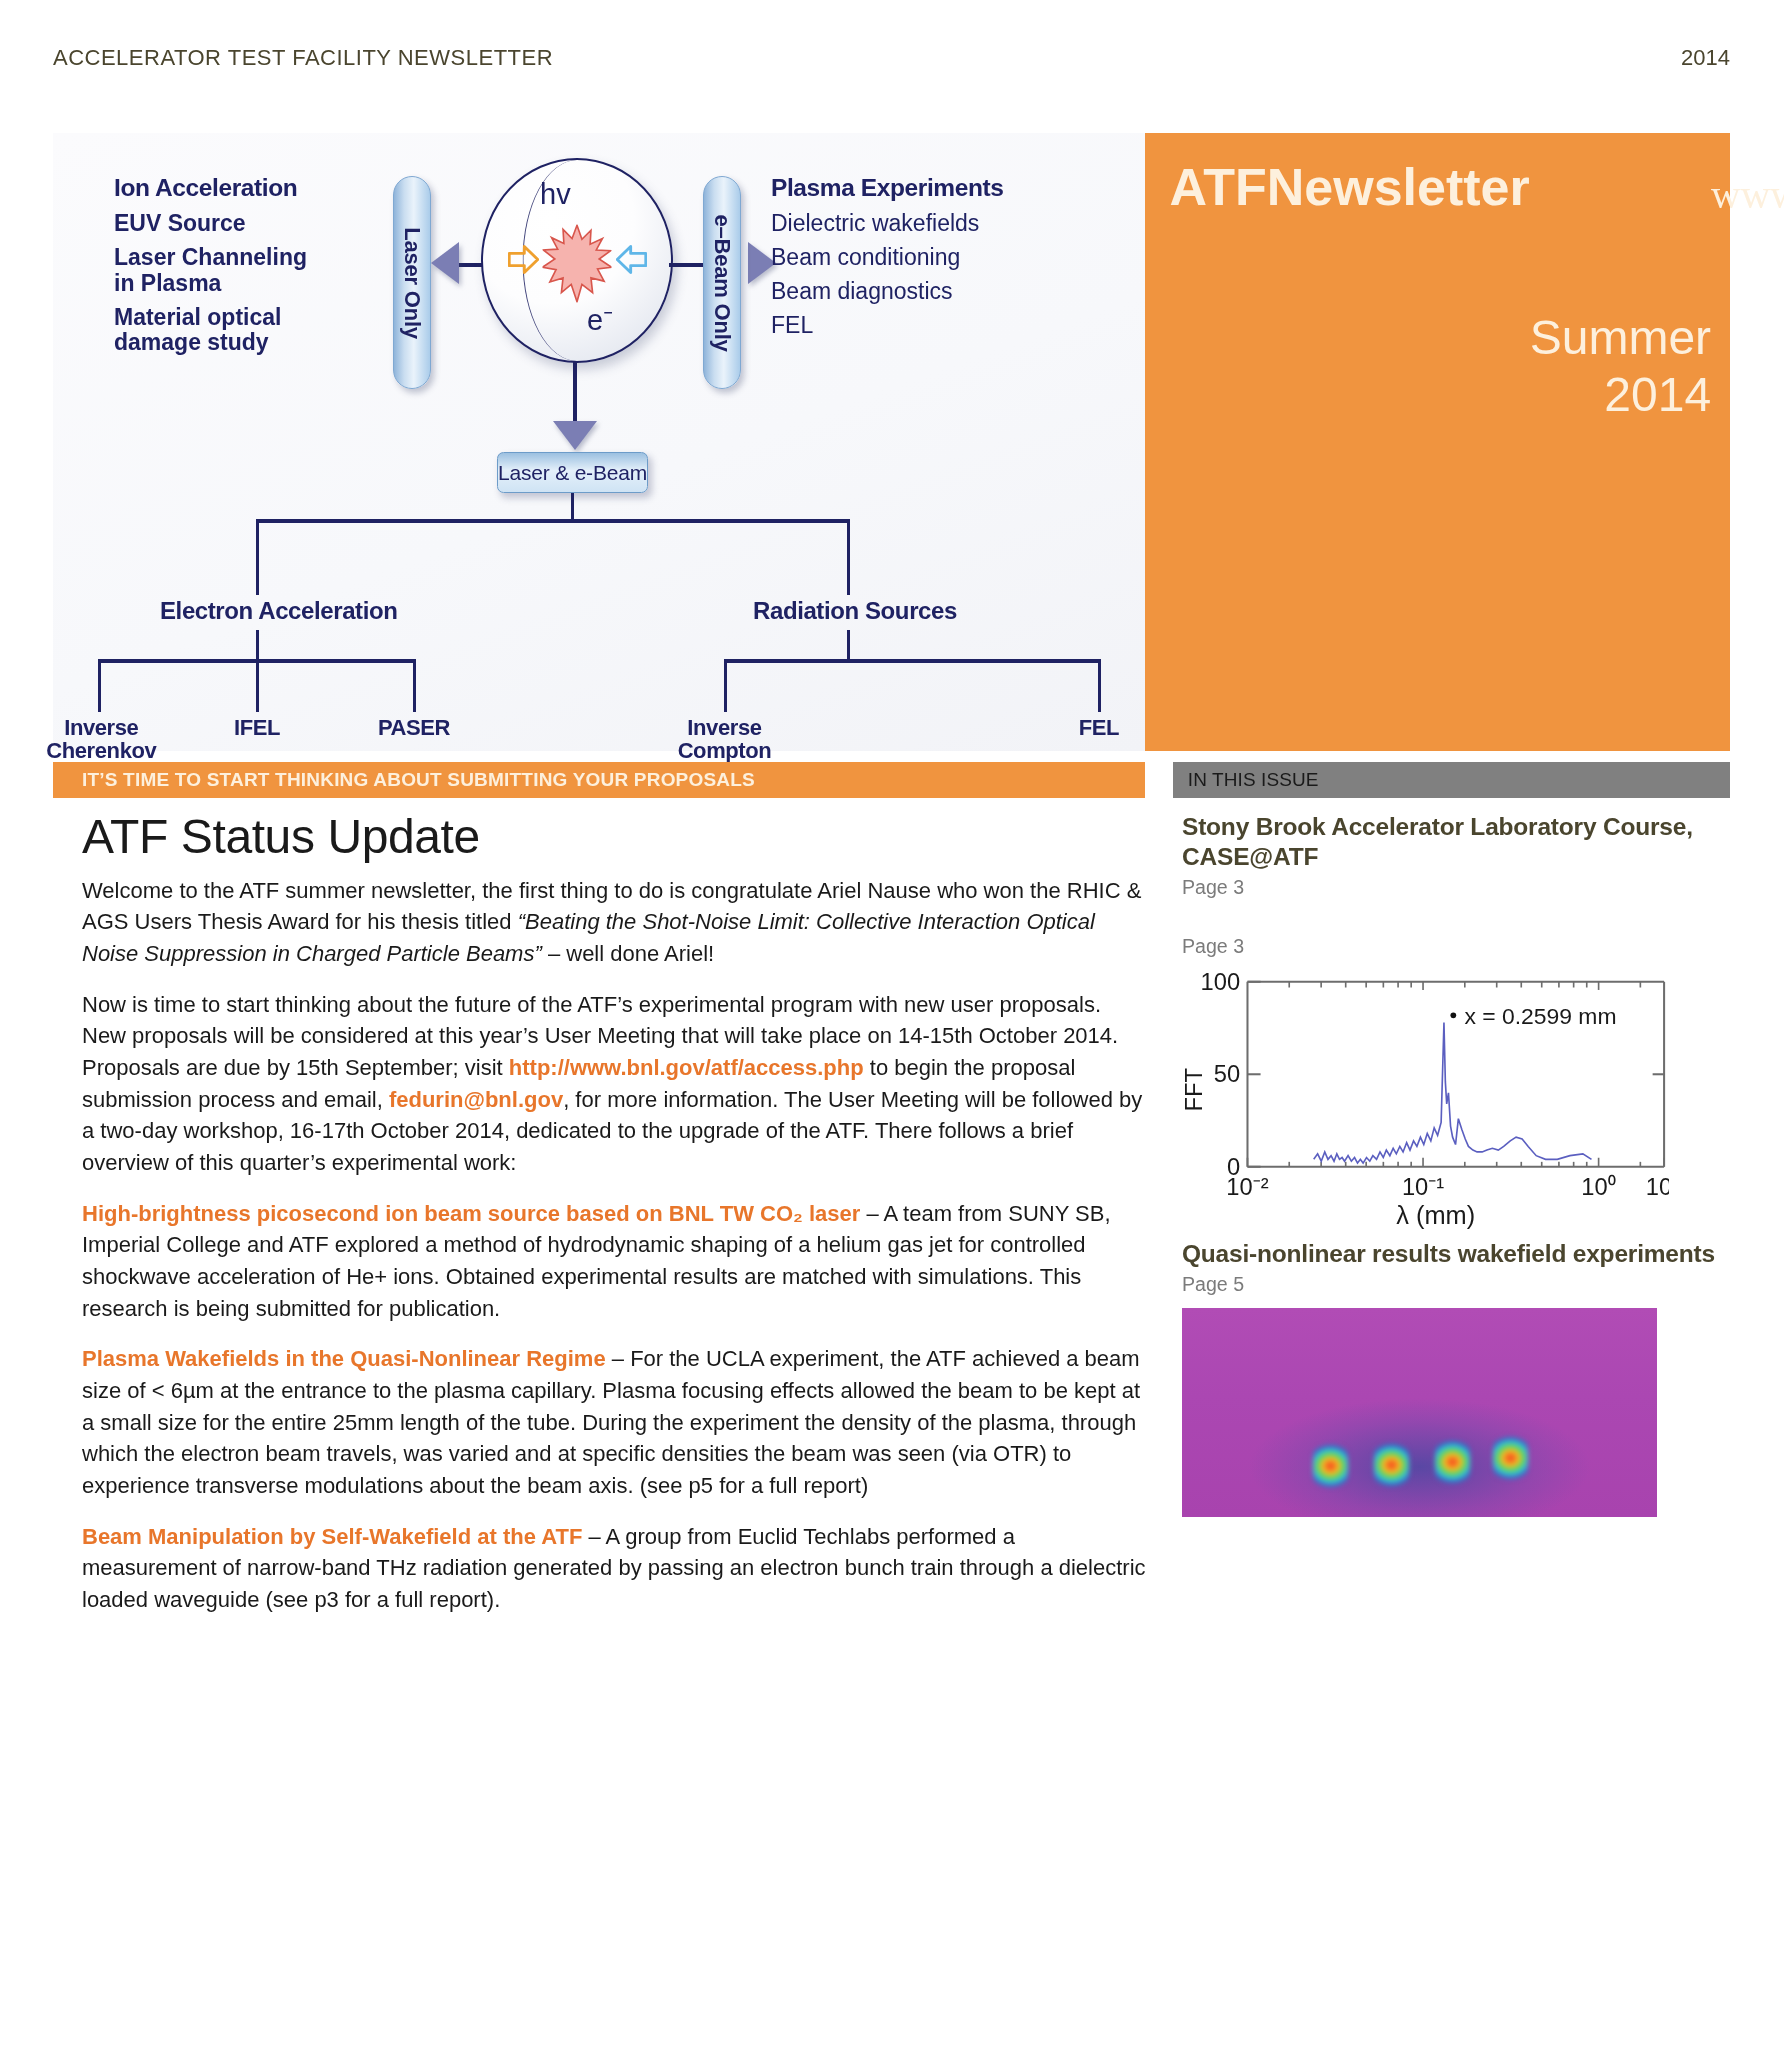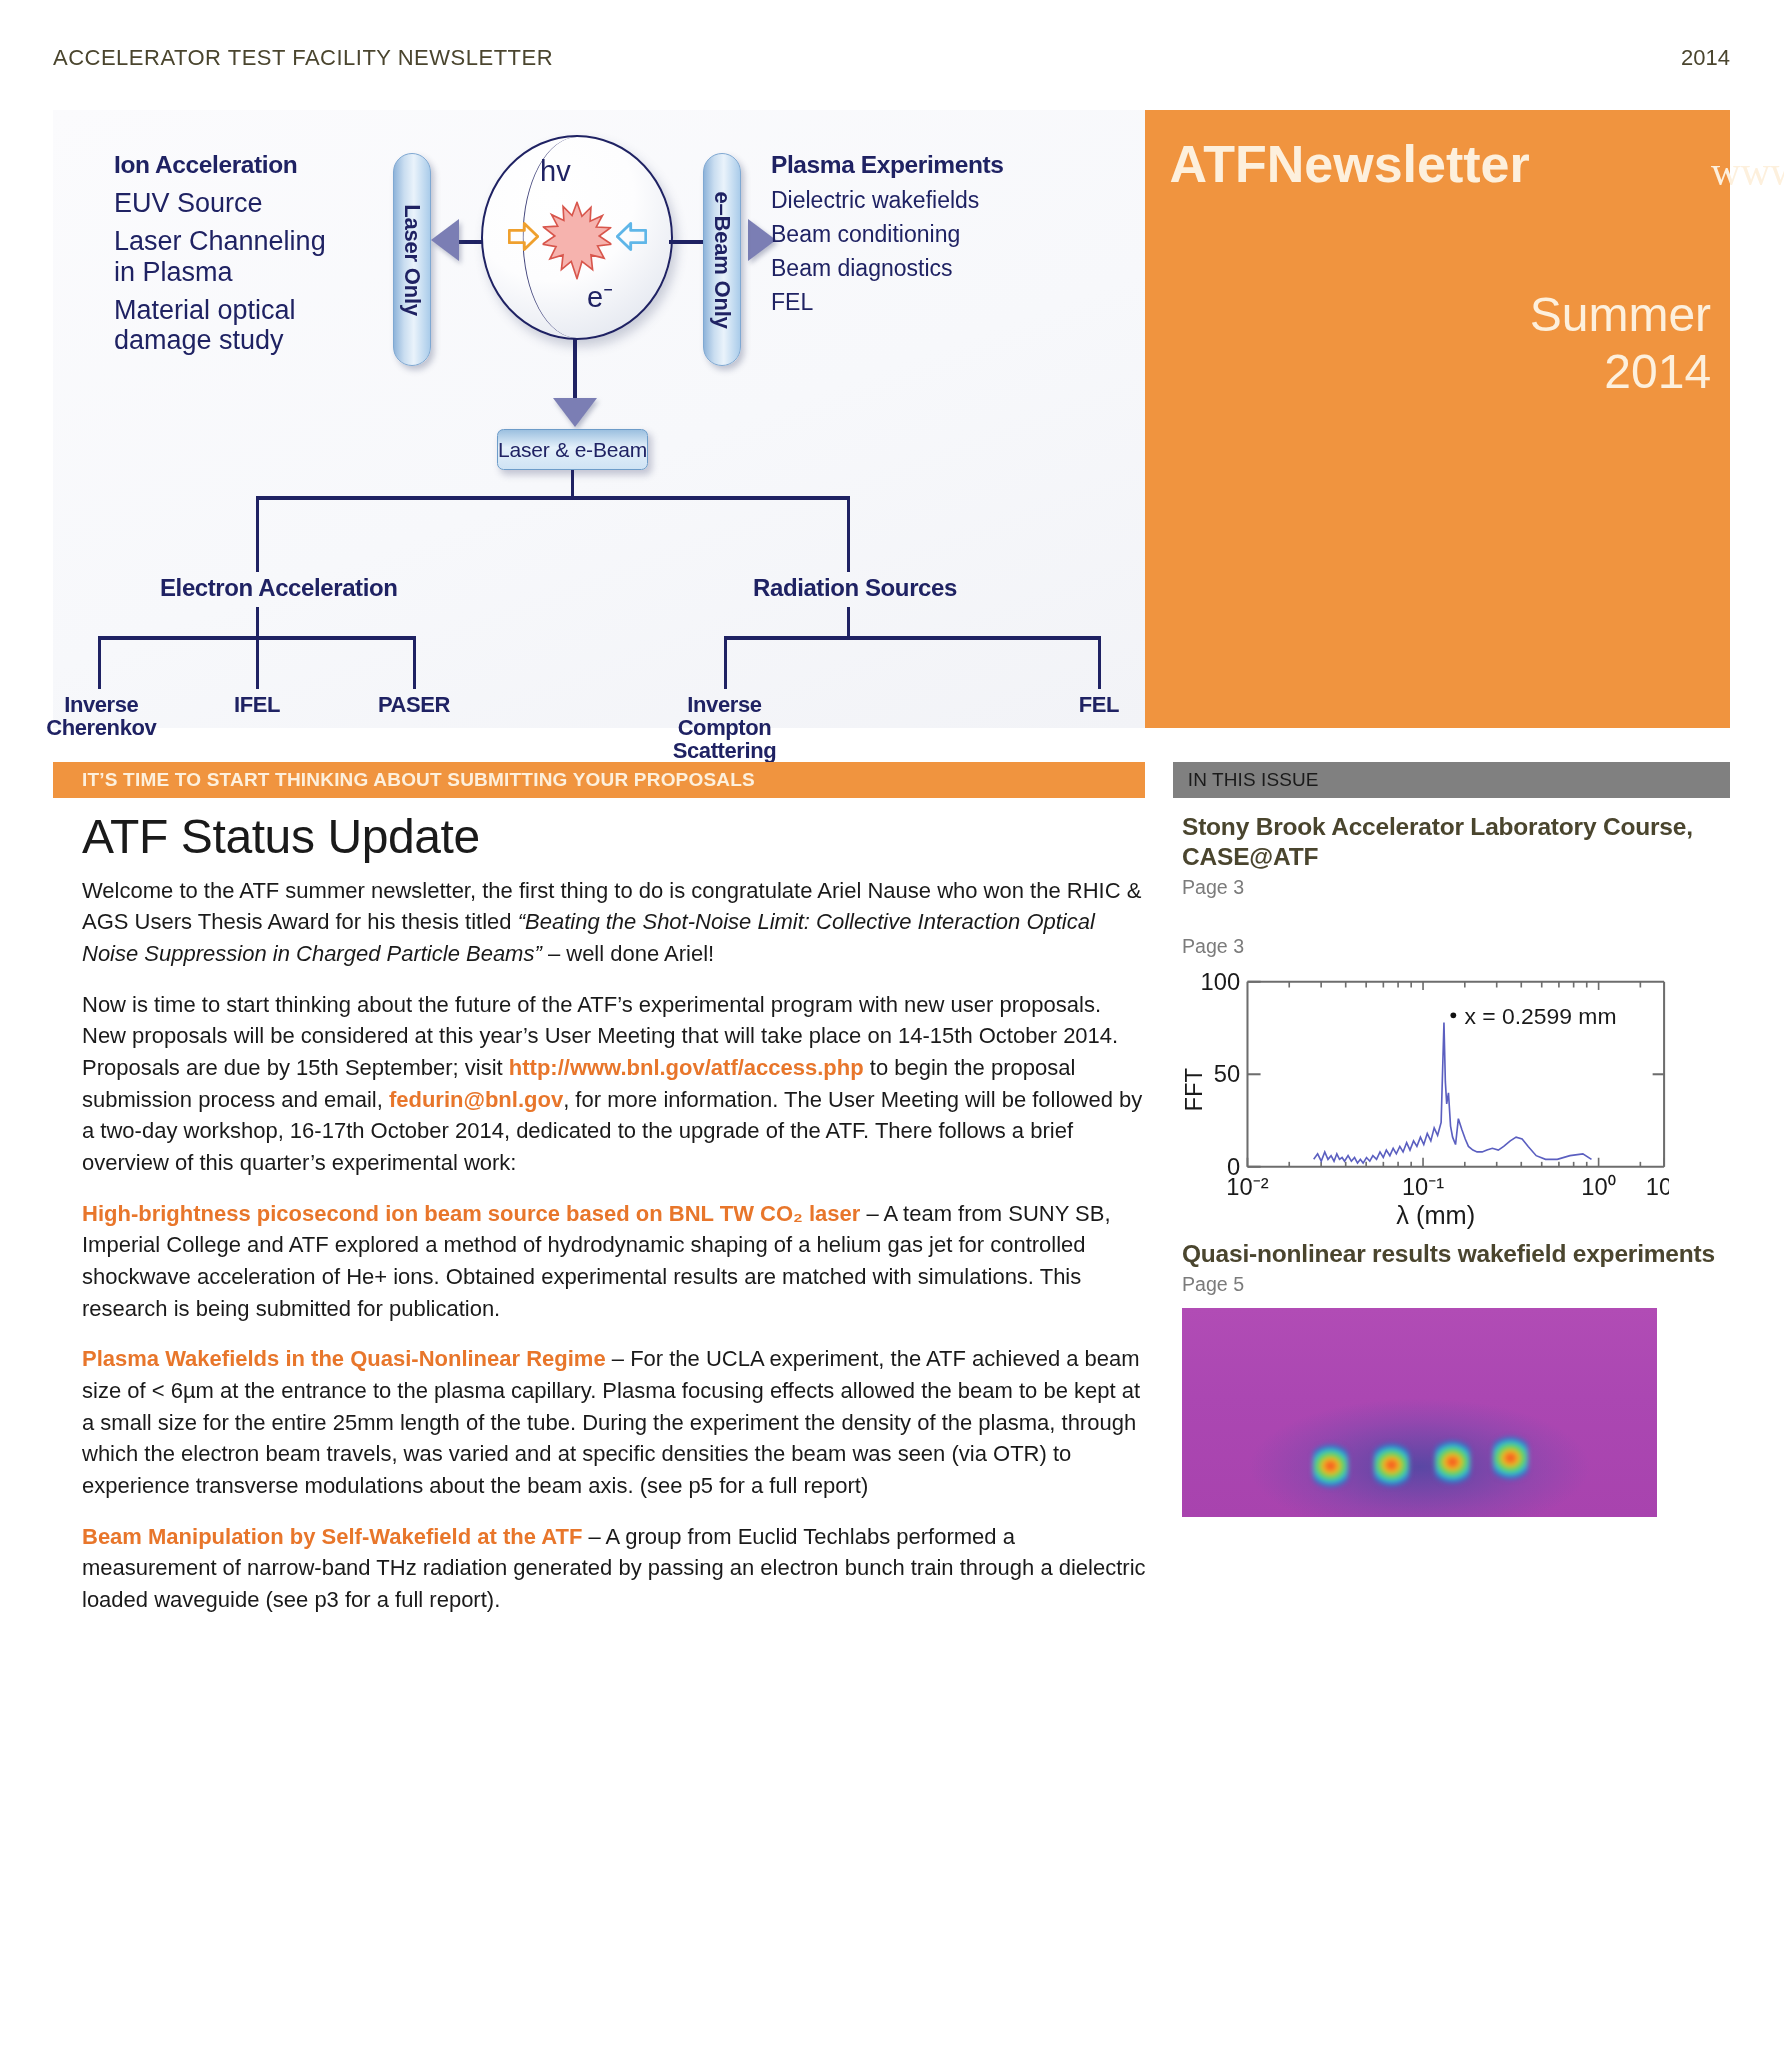--- a/index.html
+++ b/index.html
@@ -36,37 +36,37 @@
   }
   .runhead-year {
     font-size: 22px;
     color: #4a452e;
     font-weight: 400;
   }
 
   
   .masthead {
     position: absolute;
-    left: 53px; top: 110px;
+    left: 53px; top: 133px;
     width: 1677px; height: 618px;
     display: flex;
   }
 
   
   .diagram {
     position: relative;
     width: 1092px; height: 100%;
     background: linear-gradient(160deg,#fbfbfd 0%,#f7f8fb 55%,#f2f3f7 100%);
   }
 
   .ion-col {
     position: absolute; left: 61px; top: 41px; width: 254px;
   }
   .ion-col .hdr { font-size: 24.5px; font-weight: bold; letter-spacing:-0.4px; color:#1f2263; margin-bottom: 9px; }
-  .ion-col .itm { font-size: 27px; color:#1f2263; line-height: 1.12; margin-bottom: 8.2px; }
+  .ion-col .itm { font-size: 23px; color:#1f2263; line-height: 1.12; margin-bottom: 8.2px; font-weight: bold; }
 
   .plasma-col {
     position: absolute; left: 718px; top: 41px; width: 319px;
   }
   .plasma-col .hdr { font-size: 24.5px; font-weight: bold; letter-spacing:-0.4px; color:#1f2263; margin-bottom: 9px; }
   .plasma-col .itm { font-size: 23px; color:#1f2263; line-height: 1.12; margin-bottom: 8.2px; }
 
   
   .pill {
     position: absolute;

